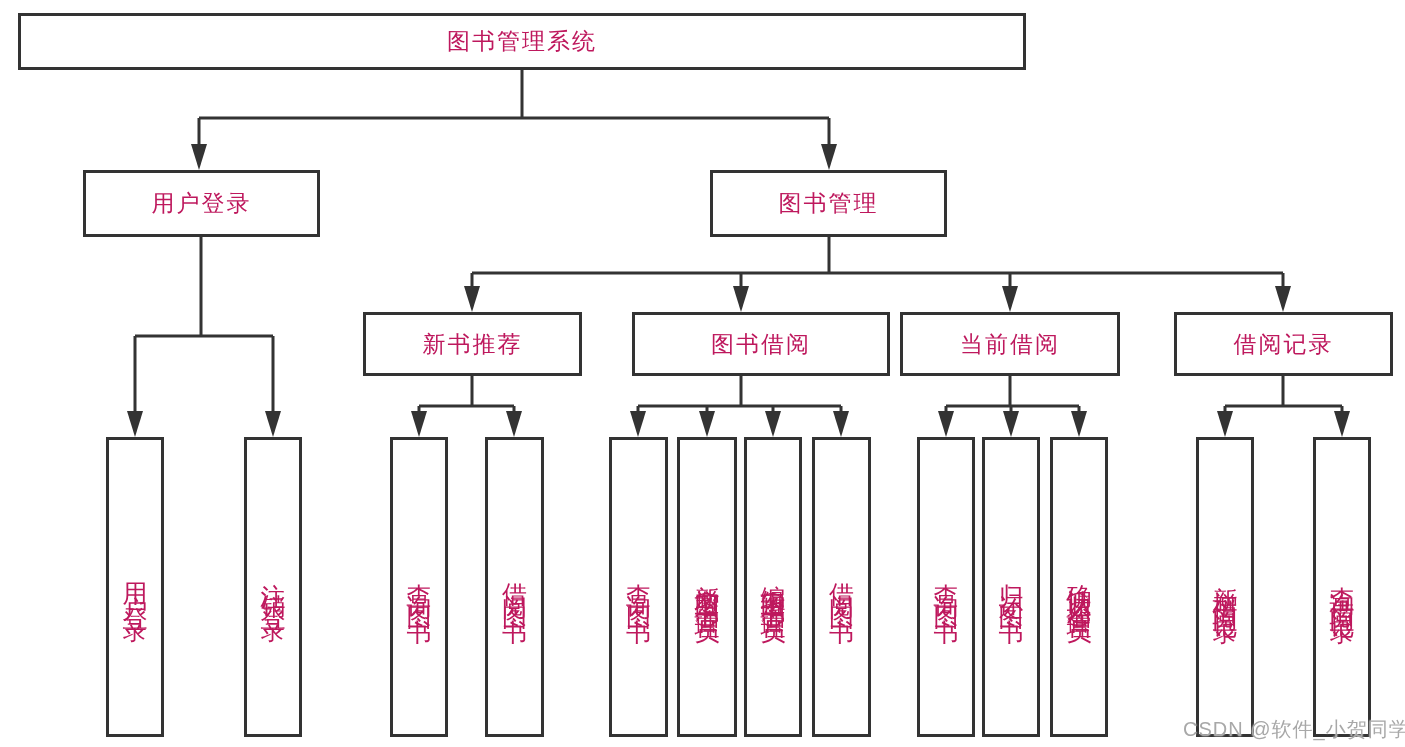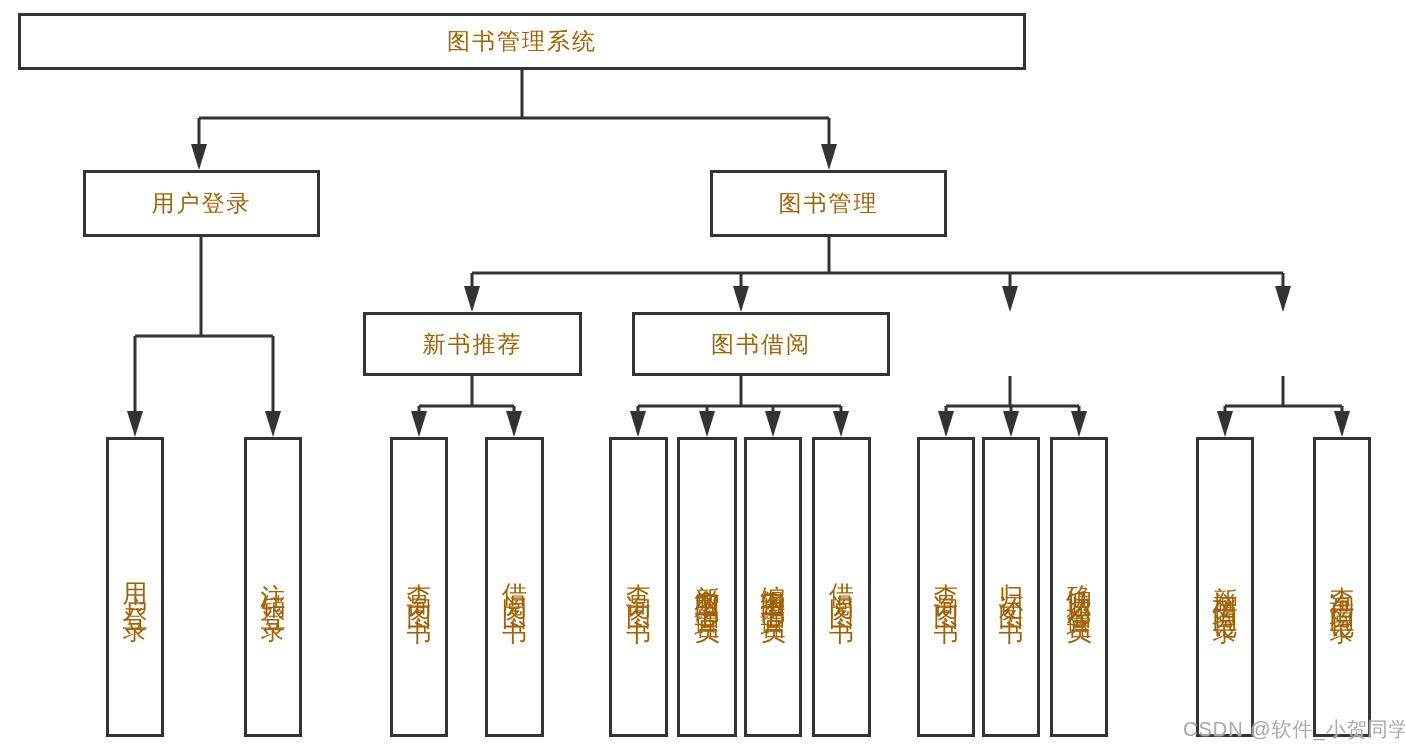--- a/index.html
+++ b/index.html
@@ -8,21 +8,21 @@
     width:1405px; height:747px;
     background:#ffffff;
     font-family:"Liberation Sans", sans-serif;
     overflow:hidden;
   }
   .connectors { position:absolute; left:0; top:0; width:1405px; height:747px; pointer-events:none; }
   .box {
     position:absolute; box-sizing:border-box;
     border:3px solid #333333; background:#ffffff;
     display:flex; align-items:center; justify-content:center;
-    color:#a16207; text-align:center;
+    color:#be185d; text-align:center;
   }
   .h { font-size:23px; letter-spacing:2px; white-space:nowrap; }
   .v {
     writing-mode:vertical-rl; text-orientation:mixed;
     font-size:25px; line-height:1;
   }
   .s4 { letter-spacing:12px; }
   .s6 { letter-spacing:7px; }
   .s9 { letter-spacing:5px; }
   .watermark {
@@ -70,20 +70,22 @@
     </g>
   </svg>
 
   <div class="box h" style="left:18px; top:13px; width:1008px; height:57px;">图书管理系统</div>
 
   <div class="box h" style="left:83px; top:170px; width:237px; height:67px;">用户登录</div>
   <div class="box h" style="left:363px; top:312px; width:219px; height:64px;">新书推荐</div>
 
   <div class="box h" style="left:710px; top:170px; width:237px; height:67px;">图书管理</div>
   <div class="box h" style="left:632px; top:312px; width:258px; height:64px;">图书借阅</div>
+  <div class="box h" style="left:900px; top:312px; width:220px; height:64px;">当前借阅</div>
+  <div class="box h" style="left:1174px; top:312px; width:219px; height:64px;">借阅记录</div>
 
   <div class="box v s4" style="left:106px; top:437px; width:58px; height:300px;">用户登录</div>
   <div class="box v s4" style="left:244px; top:437px; width:58px; height:300px;">注销登录</div>
 
   <div class="box v s4" style="left:390px; top:437px; width:58px; height:300px;">查询图书</div>
   <div class="box v s4" style="left:485px; top:437px; width:59px; height:300px;">借阅图书</div>
 
   <div class="box v s4" style="left:609px; top:437px; width:59px; height:300px;">查询图书</div>
   <div class="box v s9" style="left:677px; top:437px; width:60px; height:300px;">新增图书（管理员）</div>
   <div class="box v s9" style="left:744px; top:437px; width:58px; height:300px;">编辑图书（管理员）</div>

